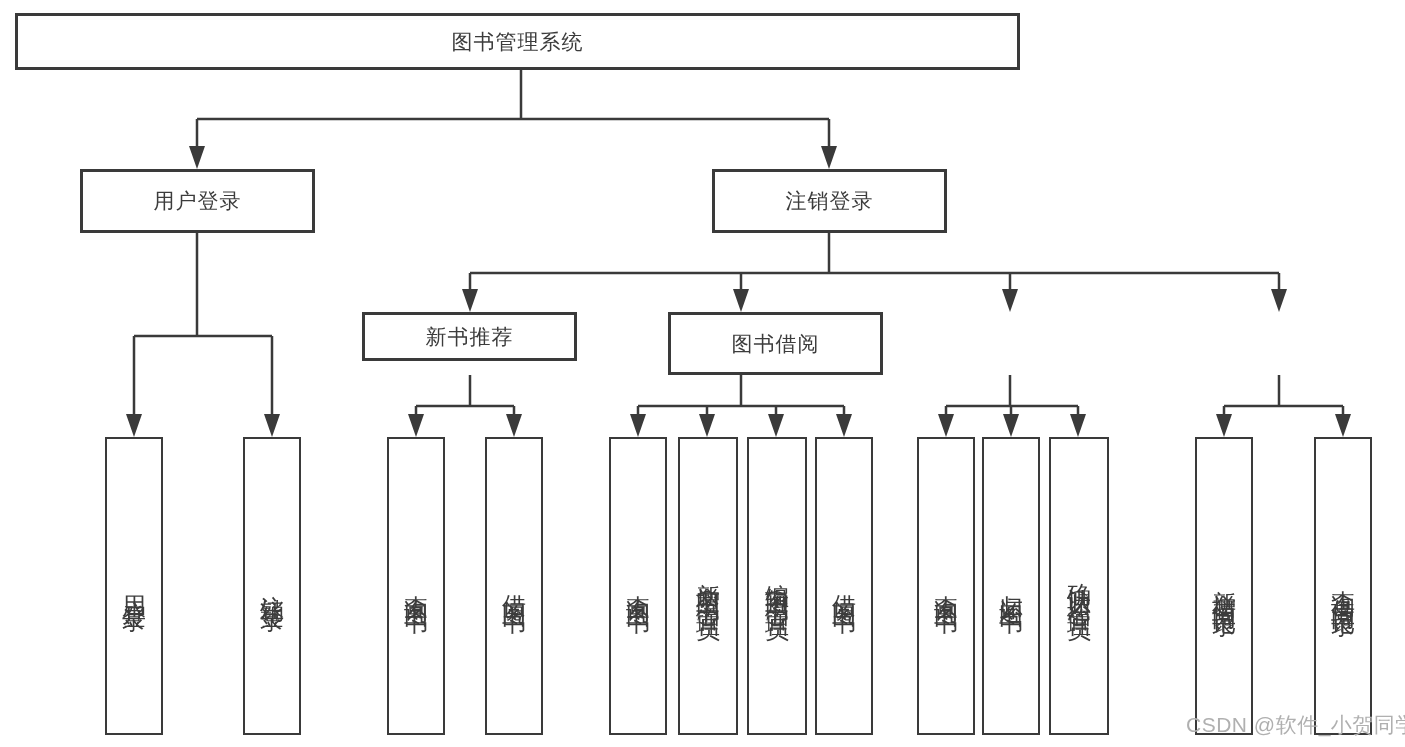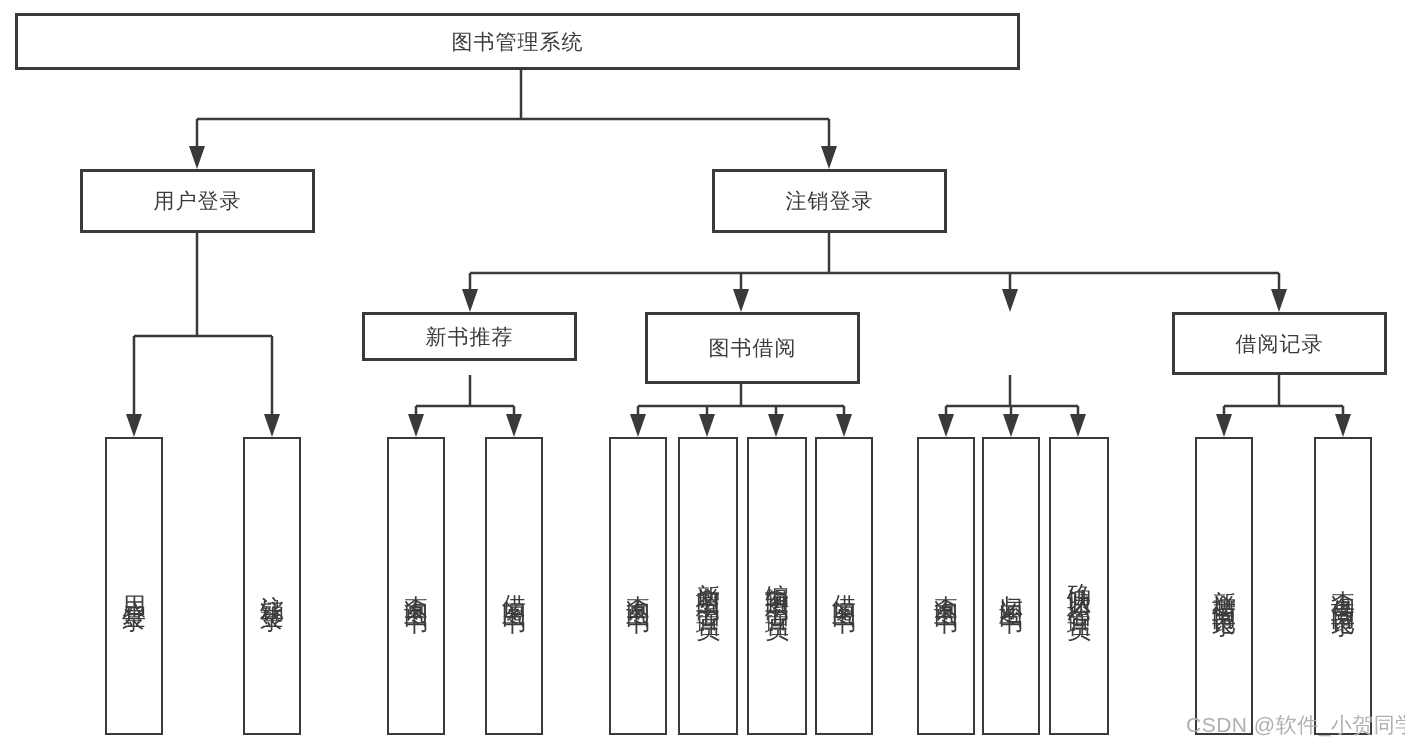--- a/index.html
+++ b/index.html
@@ -57,22 +57,21 @@
       <polygon points="1335,414 1351,414 1343,437"></polygon>
     </g>
   </svg>
 
   <div class="box" style="left:15px;top:13px;width:1005px;height:57px">图书管理系统</div>
 
   <div class="box" style="left:80px;top:169px;width:235px;height:64px">用户登录</div>
   <div class="box" style="left:712px;top:169px;width:235px;height:64px">注销登录</div>
 
   <div class="box" style="left:362px;top:312px;width:215px;height:49px">新书推荐</div>
-  <div class="box" style="left:645px;top:312px;width:215px;height:72px">图书借阅</div>
-  <div class="box" style="left:1172px;top:312px;width:215px;height:63px">借阅记录</div>
+  <div class="box" style="left:668px;top:312px;width:215px;height:63px">图书借阅</div>
 
   <div class="box leaf" style="left:105px;top:437px;width:58px;height:298px">用户登录</div>
   <div class="box leaf" style="left:243px;top:437px;width:58px;height:298px">注销登录</div>
 
   <div class="box leaf" style="left:387px;top:437px;width:58px;height:298px">查询图书</div>
   <div class="box leaf" style="left:485px;top:437px;width:58px;height:298px">借阅图书</div>
 
   <div class="box leaf" style="left:609px;top:437px;width:58px;height:298px">查询图书</div>
   <div class="box leaf" style="left:678px;top:437px;width:60px;height:298px">新增图书（管理员）</div>
   <div class="box leaf" style="left:747px;top:437px;width:60px;height:298px">编辑图书（管理员）</div>

